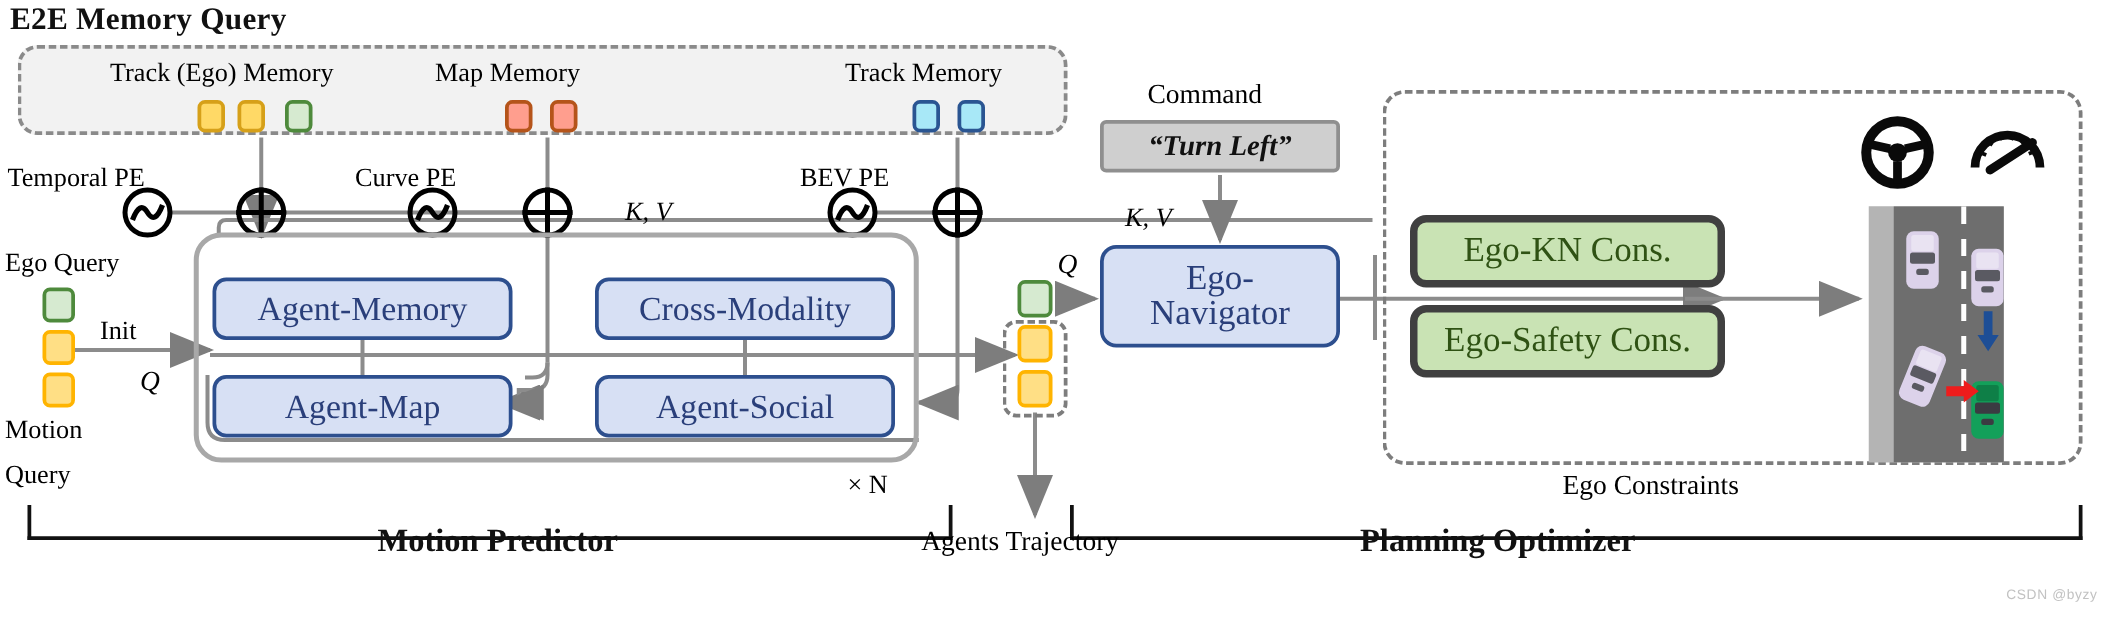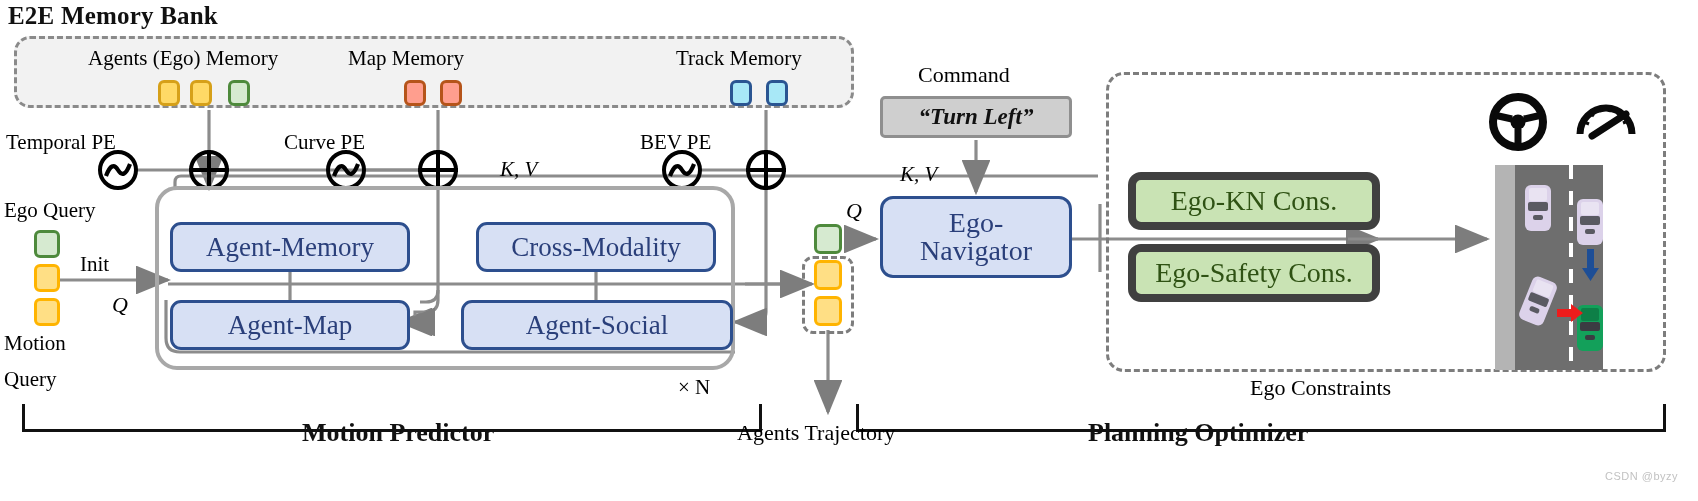--- a/index.html
+++ b/index.html
@@ -42,21 +42,21 @@
     left:155px; top:186px; width:580px; height:184px;
     border:4px solid #a8a8a8; border-radius:22px; background:transparent;
   }
   .blk-blue {
     background:#d7e0f4; border:3px solid #2d4f8e; border-radius:11px;
     color:#2a3f7a; font-size:27px;
     display:flex; align-items:center; justify-content:center;
     text-align:center; line-height:1.05;
   }
   .blk-green {
-    background:#c9e3b4; border:8px solid #404040; border-radius:13px;
+    background:#c9e3b4; border:6px solid #404040; border-radius:13px;
     color:#2f5214; font-size:28px;
     display:flex; align-items:center; justify-content:center;
   }
   #ego-nav {
     left:880px; top:196px; width:192px; height:82px;
     font-size:28px; border-radius:13px;
   }
 
   
   #command-lbl { left:918px; top:62px; font-size:22px; }
@@ -153,25 +153,25 @@
       <path d="M1072,239 L1378,239" marker-end="url(#ah)"></path>
       <path d="M1100,239 L1100,204"></path>
       <path d="M1100,239 L1100,272"></path>
 
       <path d="M1348,239 L1487,239" marker-end="url(#ah)"></path>
 
       <path d="M828,330 L828,412" marker-end="url(#ah)"></path>
     </g>
   </svg>
 
-  <div class="abs ttl-bold" id="membank-title">E2E Memory Bank</div>
+  <div class="abs ttl-bold" id="membank-title">E2E Memory Query</div>
 
   <div class="abs" id="membank-box"></div>
 
-  <div class="abs mem-group-label" style="left:88px; top:46px;">Agents (Ego) Memory</div>
+  <div class="abs mem-group-label" style="left:88px; top:46px;">Track (Ego) Memory</div>
   <div class="abs chip chip-yellow" style="left:158px; top:80px; width:22px; height:26px;"></div>
   <div class="abs chip chip-yellow" style="left:190px; top:80px; width:22px; height:26px;"></div>
   <div class="abs chip chip-green" style="left:228px; top:80px; width:22px; height:26px;"></div>
 
   <div class="abs mem-group-label" style="left:348px; top:46px;">Map Memory</div>
   <div class="abs chip chip-red" style="left:404px; top:80px; width:22px; height:26px;"></div>
   <div class="abs chip chip-red" style="left:440px; top:80px; width:22px; height:26px;"></div>
 
   <div class="abs mem-group-label" style="left:676px; top:46px;">Track Memory</div>
   <div class="abs chip chip-blue" style="left:730px; top:80px; width:22px; height:26px;"></div>
@@ -225,21 +225,21 @@
   <div class="abs pe-lbl" style="left:4px; top:368px; line-height:1.05;">Query</div>
 
   <div class="abs pe-lbl" style="left:80px; top:252px;">Init</div>
   <div class="abs qlab" style="left:112px; top:292px;">Q</div>
 
   <div class="abs" id="mp-container"></div>
 
   <div class="abs blk-blue" style="left:170px; top:222px; width:240px; height:50px;">Agent-Memory</div>
   <div class="abs blk-blue" style="left:476px; top:222px; width:240px; height:50px;">Cross-Modality</div>
   <div class="abs blk-blue" style="left:170px; top:300px; width:240px; height:50px;">Agent-Map</div>
-  <div class="abs blk-blue" style="left:461px; top:300px; width:272px; height:50px;">Agent-Social</div>
+  <div class="abs blk-blue" style="left:476px; top:300px; width:240px; height:50px;">Agent-Social</div>
 
   <div class="abs" id="xn">× N</div>
 
   <div class="abs chip chip-green" style="left:814px; top:224px; width:28px; height:30px;"></div>
   <div class="abs" style="left:802px; top:256px; width:52px; height:78px;
        border:3px dashed #7d7d7d; border-radius:11px;"></div>
   <div class="abs chip chip-yellow2" style="left:814px; top:260px; width:28px; height:30px;"></div>
   <div class="abs chip chip-yellow2" style="left:814px; top:296px; width:28px; height:30px;"></div>
   <div class="abs qlab" style="left:846px; top:198px;">Q</div>
 

